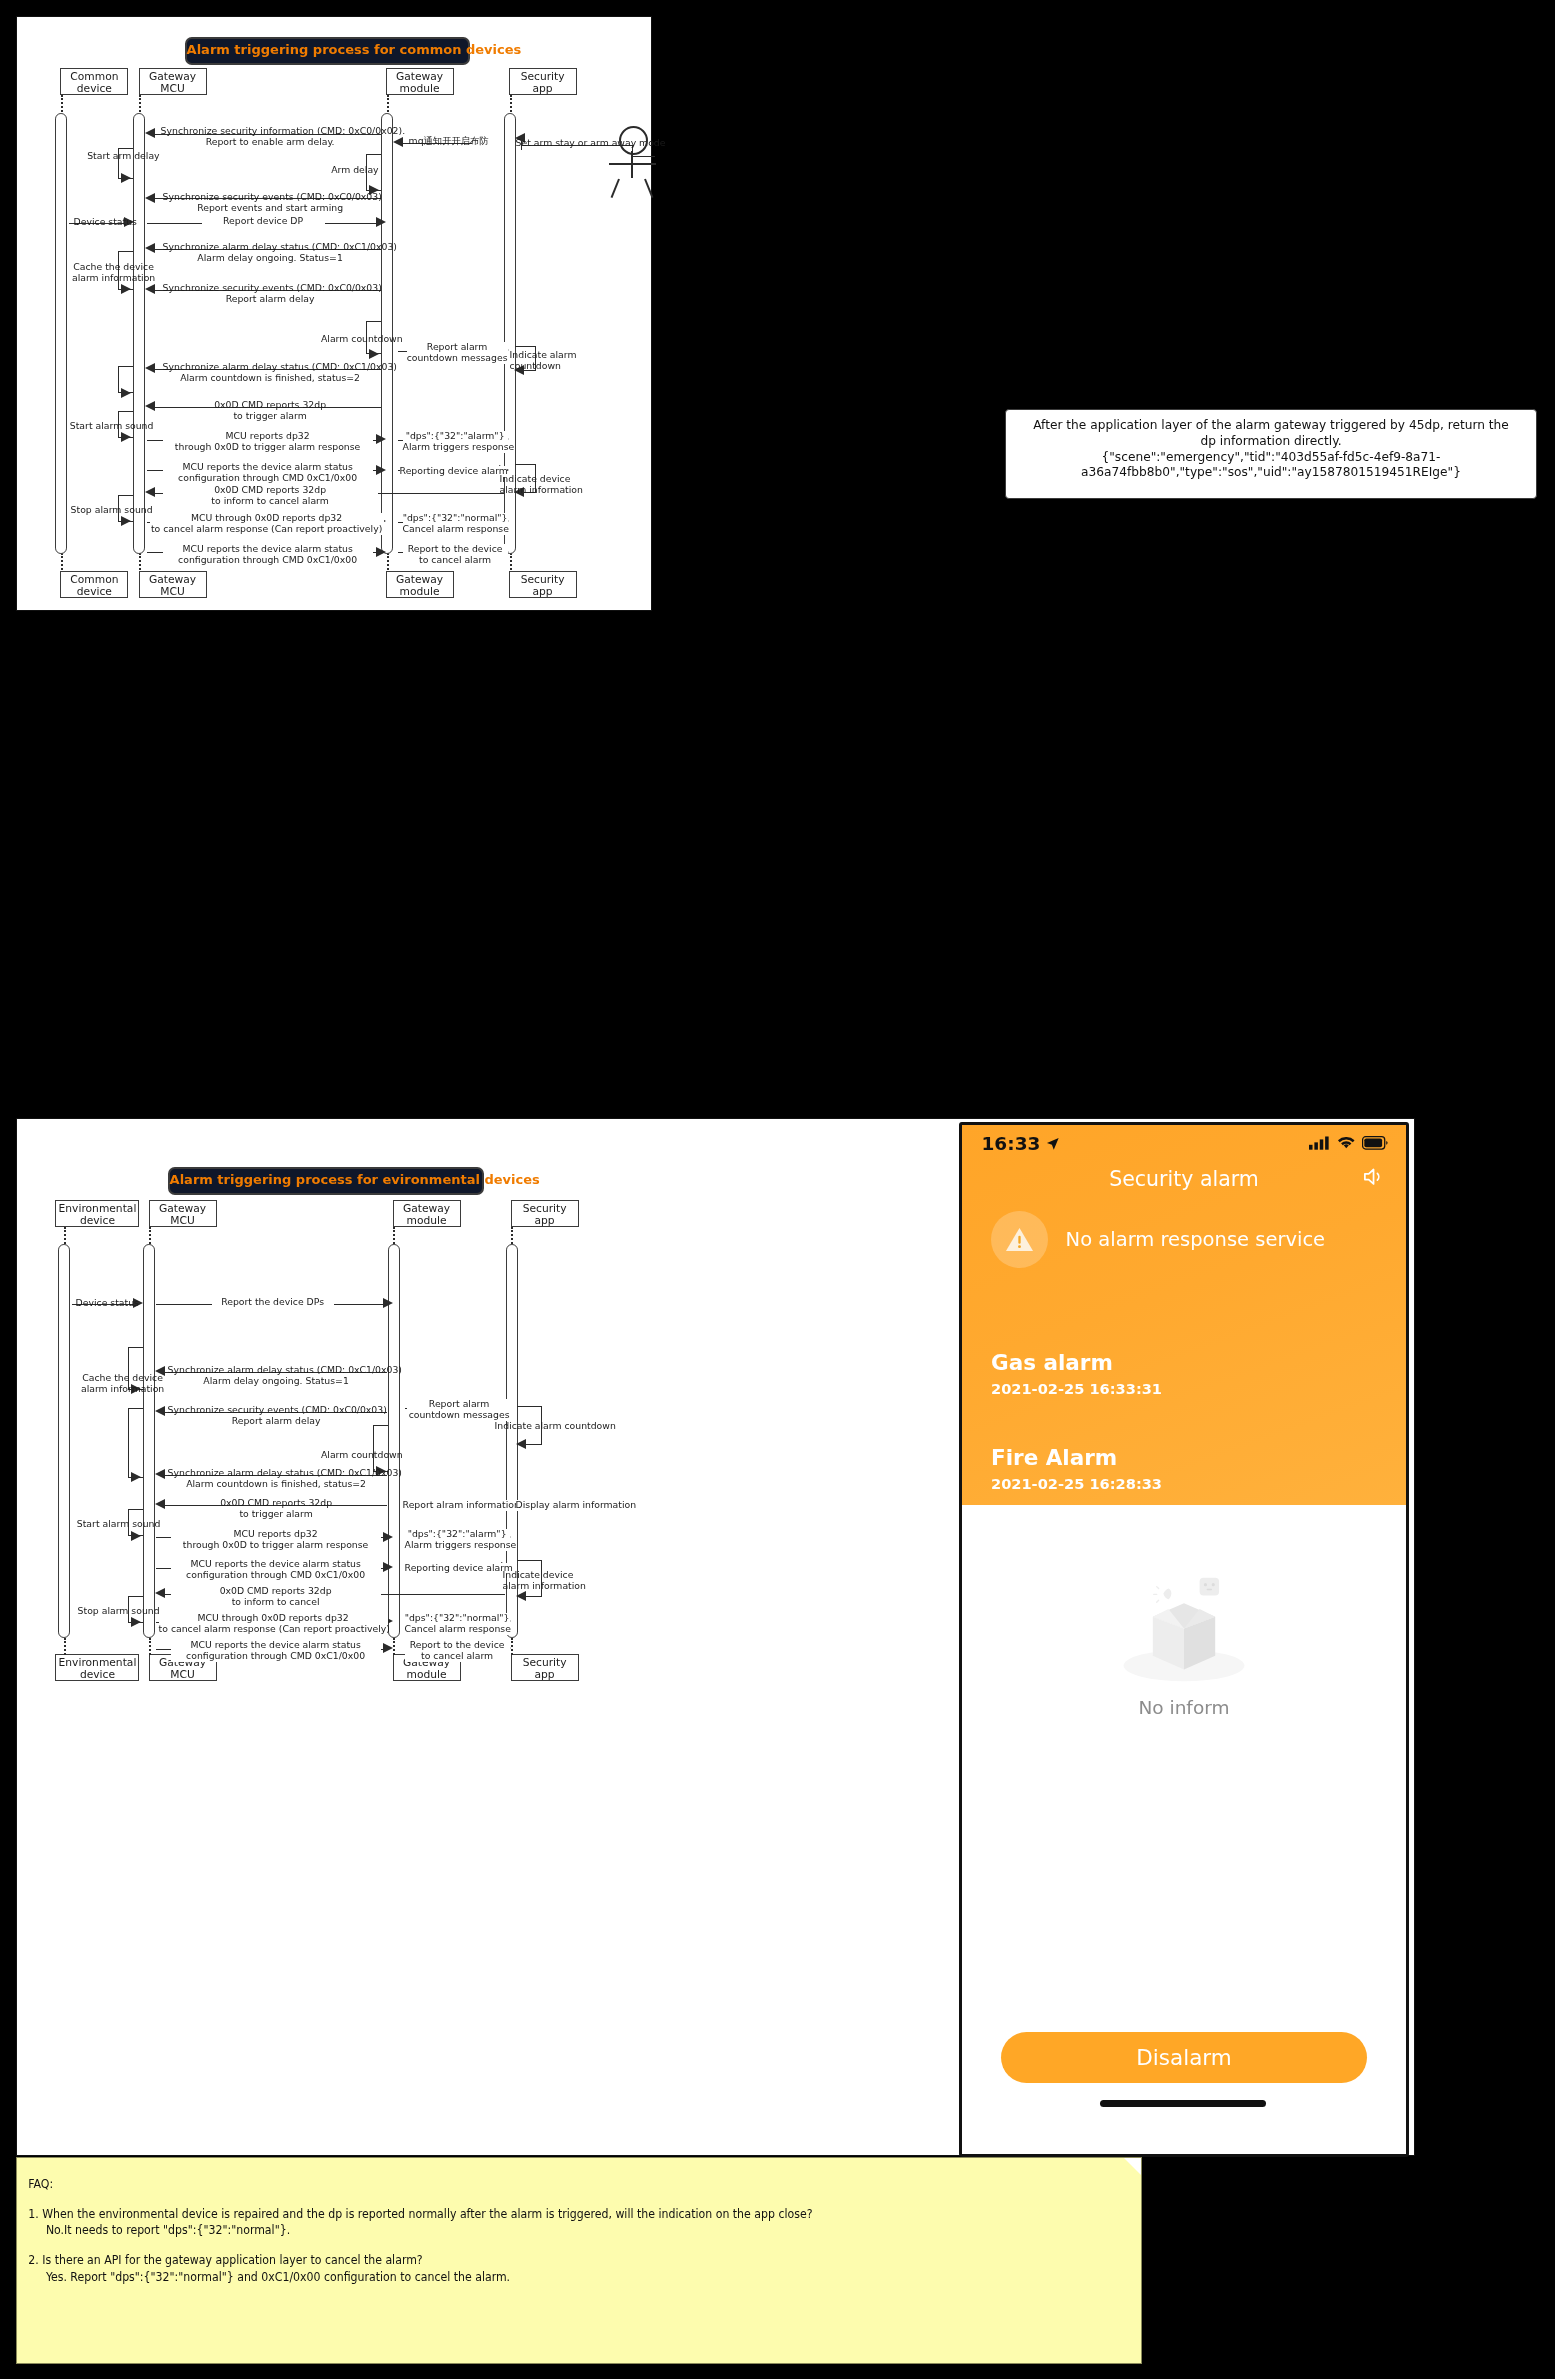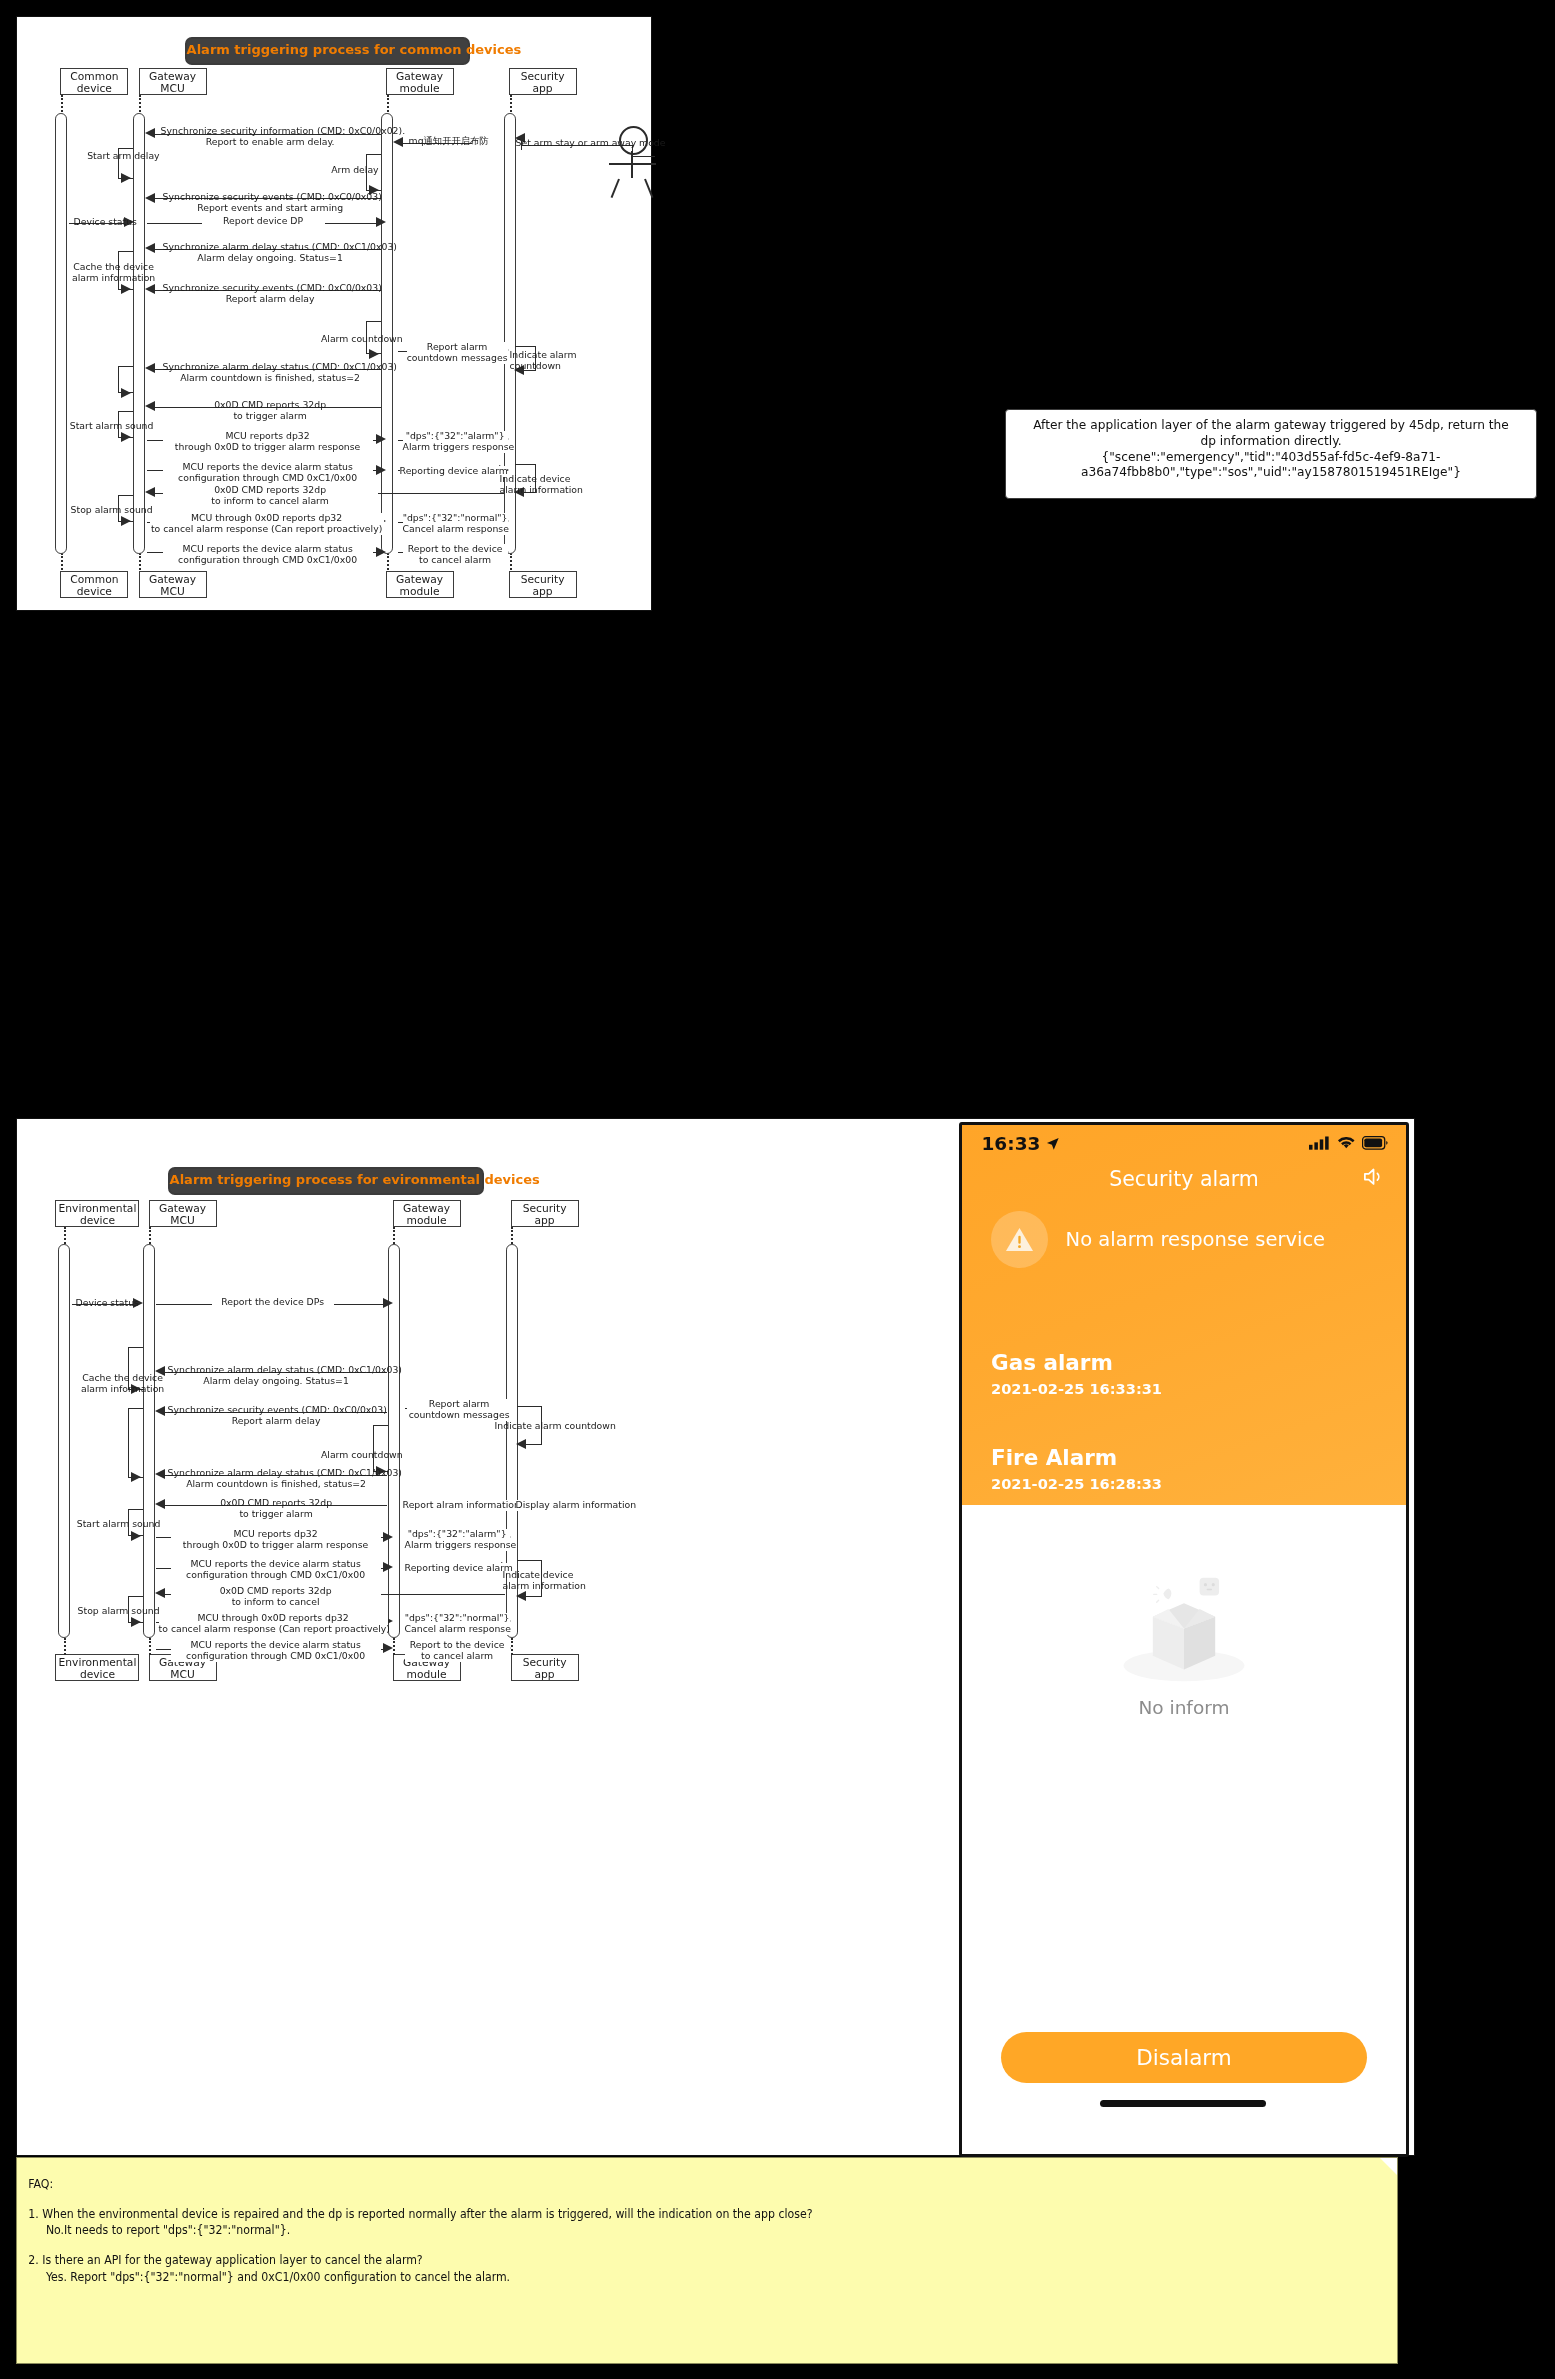--- a/index.html
+++ b/index.html
@@ -1,21 +1,21 @@
 <!DOCTYPE html>
 <html><head>
 <meta charset="utf-8">
 <style>
   html,body{margin:0;padding:0;background:#000;}
   body{width:1556px;height:2380px;position:relative;font-family:"DejaVu Sans","Liberation Sans",sans-serif;}
   .stage{position:absolute;left:0;top:0;width:1556px;height:2380px;background:#000;overflow:hidden;}
 
   
   .diagram{position:absolute;background:#fff;border:1px solid #111;}
-  .diag-title{position:absolute;border:2px solid #3b3b3b;border-radius:6.8px;background:#404040;
+  .diag-title{position:absolute;border:2px solid #3b3b3b;border-radius:6.8px;background:#0f172a;
     color:#f07c00;font-weight:bold;text-align:center;white-space:nowrap;
     font-family:"DejaVu Sans","Liberation Sans",sans-serif;}
   .lane-box{position:absolute;border:1.5px solid #3b3b3b;background:#fff;text-align:center;
     color:#1b1b1b;line-height:1.12;padding-top:2px;box-sizing:border-box;margin-left:34px;}
   .lifeline{position:absolute;border-left:2px dotted #2b2b2b;}
   .activation{position:absolute;background:#fff;border:1.5px solid #3b3b3b;border-radius:5.9px;box-sizing:border-box;}
   .msg-line{position:absolute;height:0;border-top:1.6px solid #2b2b2b;}
   .arrow-r{position:absolute;width:0;height:0;border-top:5.9px solid transparent;border-bottom:5.9px solid transparent;border-left:10.7px solid #2b2b2b;}
   .arrow-l{position:absolute;width:0;height:0;border-top:5.9px solid transparent;border-bottom:5.9px solid transparent;border-right:10.7px solid #2b2b2b;}
   .msg-text{position:absolute;color:#1b1b1b;text-align:center;line-height:1.18;white-space:nowrap;}
@@ -580,21 +580,21 @@
         <path d="M80 58l16-20 16 8-32 12z" fill="#eaeaea"></path>
       </svg>
       <div style="padding-top:3.9px;">No inform</div>
     </div>
   </div>
 
   <div class="disalarm" style="left:39px;top:907px;width:366px;height:51px;">Disalarm</div>
   <div class="home-ind" style="left:138px;top:975px;width:166px;height:6.8px;"></div>
 </div>
 
-<div class="faq" style="left:15.6px;top:2157px;width:1382px;height:207px;">
+<div class="faq" style="left:15.6px;top:2157px;width:1126px;height:207px;">
   <div class="faq-fold"></div>
   <p>FAQ:</p>
   <div class="gap"></div>
   <p>1. When the environmental device is repaired and the dp is reported normally after the alarm is triggered, will the indication on the app close?</p>
   <p class="ind">No.It needs to report "dps":{"32":"normal"}.</p>
   <div class="gap"></div>
   <p>2. Is there an API for the gateway application layer to cancel the alarm?</p>
   <p class="ind">Yes. Report "dps":{"32":"normal"} and 0xC1/0x00 configuration to cancel the alarm.</p>
   <div class="gap"></div>
 </div>

